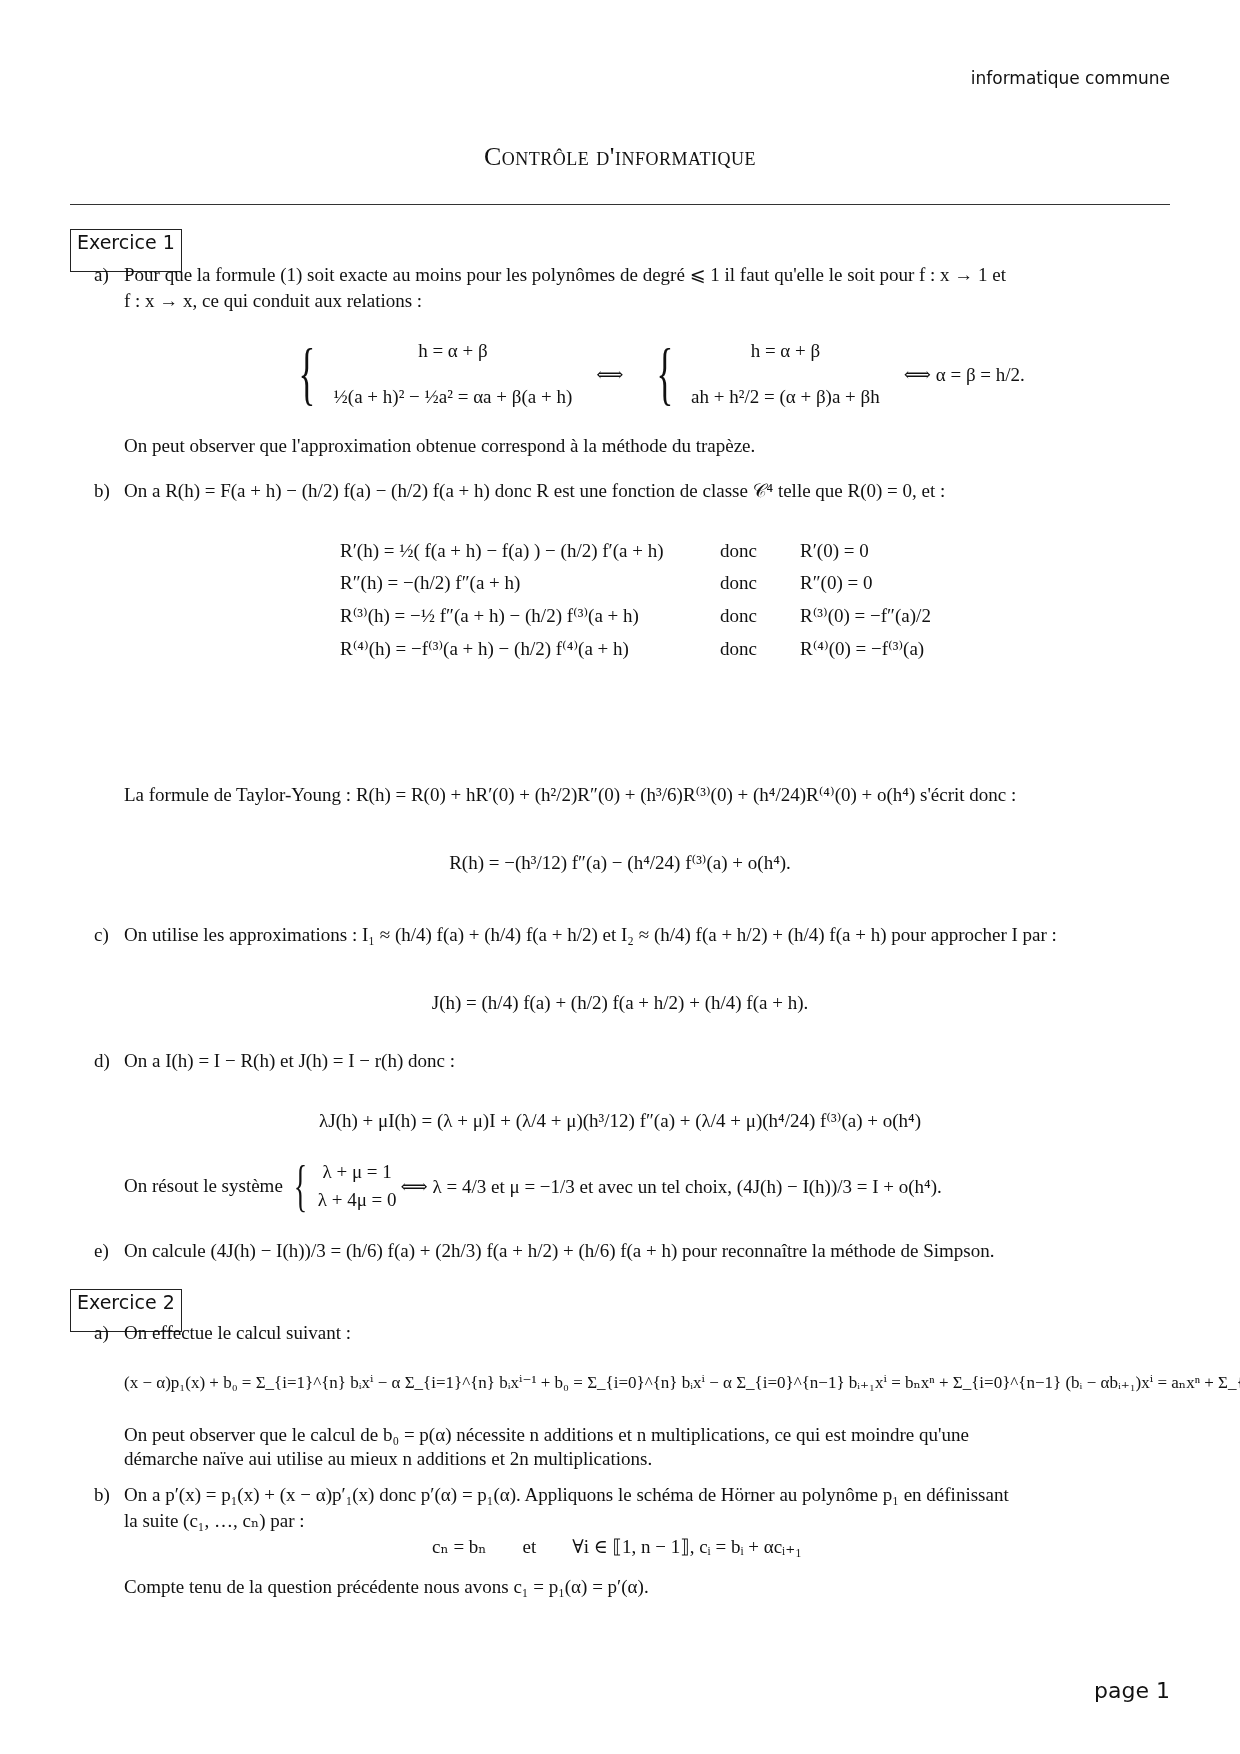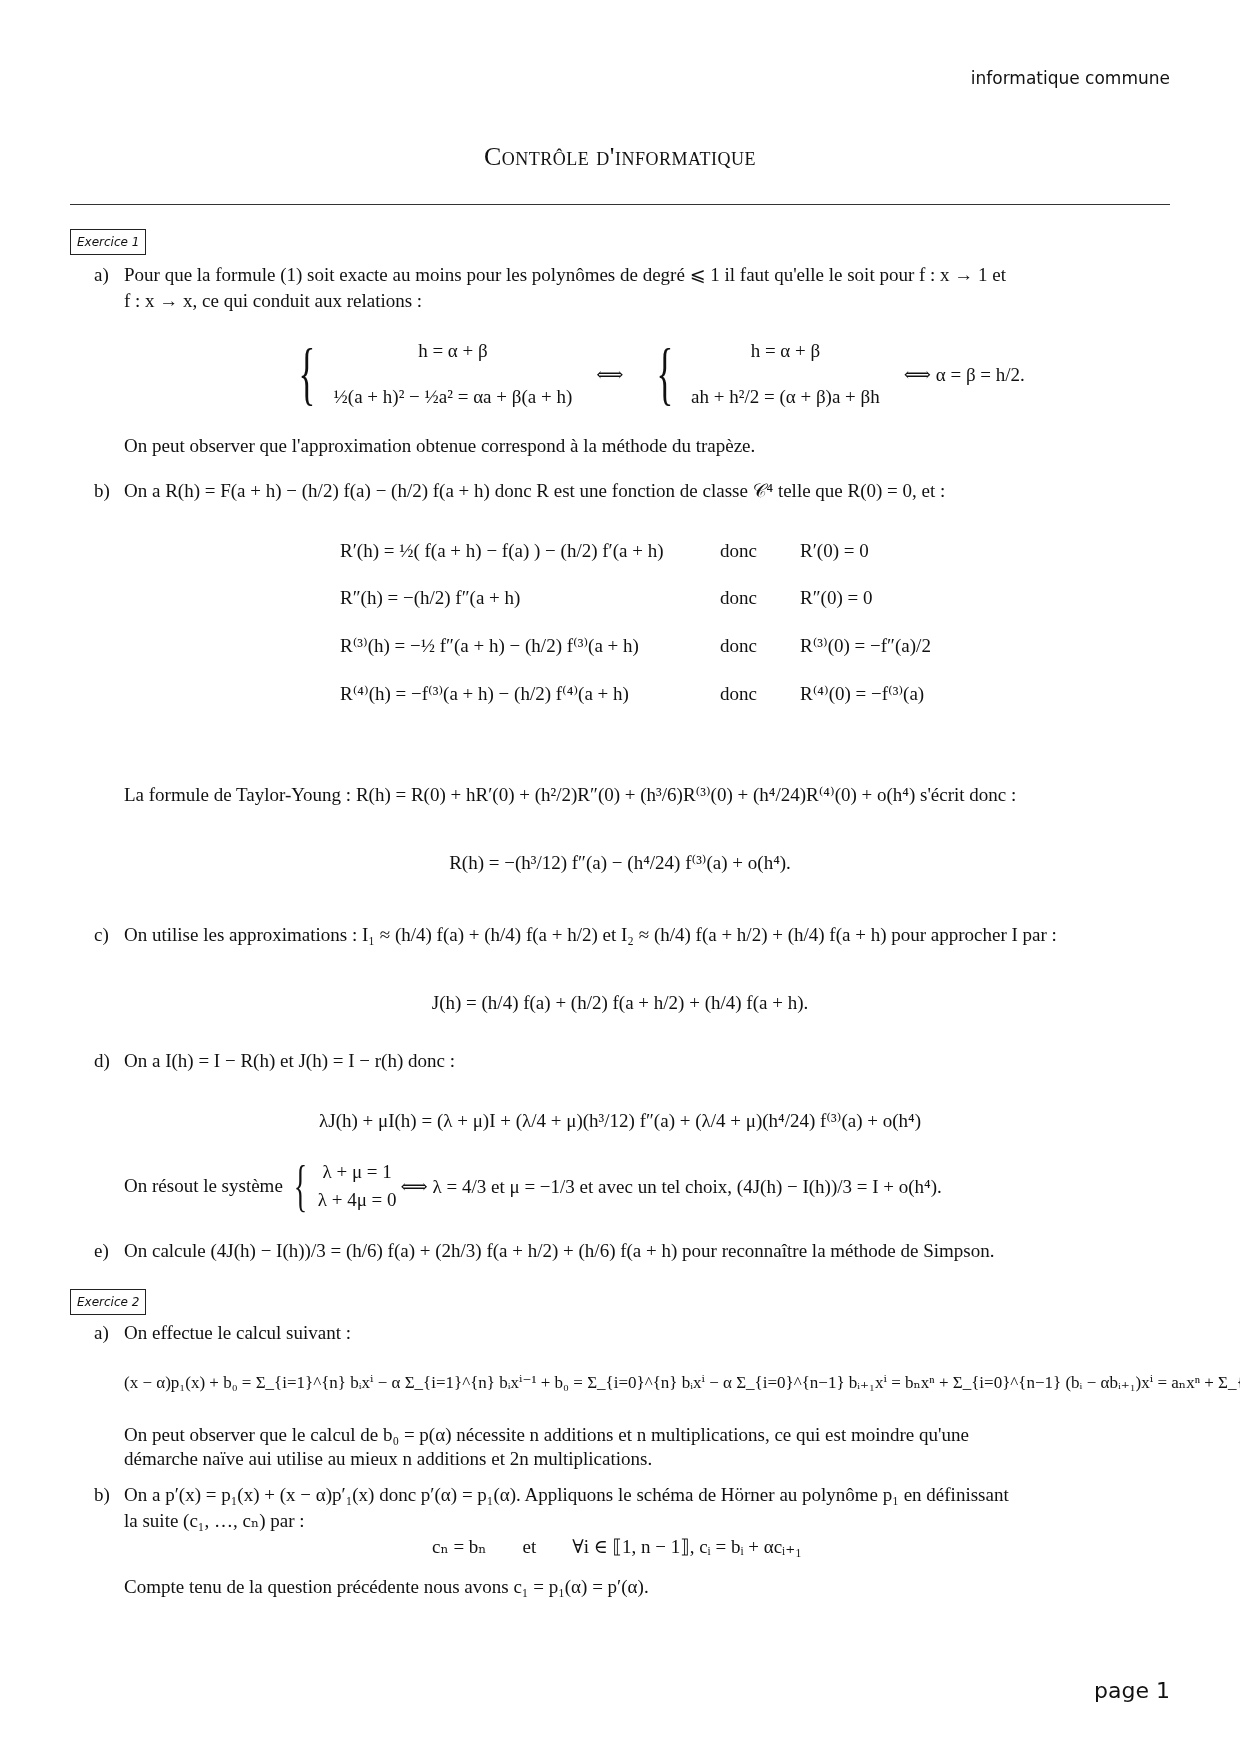--- a/index.html
+++ b/index.html
@@ -6,29 +6,29 @@
   body {
     width: 1240px; height: 1754px; position: relative; overflow: hidden;
     font-family: "Liberation Serif", "DejaVu Serif", serif;
     color: #111; font-size: 19px;
   }
   .abs { position: absolute; }
   .sans { font-family: "DejaVu Sans", "Liberation Sans", sans-serif; }
   .header-right { right: 70px; top: 68px; font-size: 17px; }
   .title { left: 0; right: 0; top: 142px; text-align: center; font-size: 26px; font-variant: small-caps; letter-spacing: 0.5px; }
   .rule { left: 70px; right: 70px; top: 204px; border-top: 1.5px solid #333; }
-  .exbox { border: 1.5px solid #222; padding: 1px 6px 1px 6px; font-size: 12px; line-height: 22px; font-style: italic; }
+  .exbox { border: 1.5px solid #222; padding: 1px 6px 18px 6px; font-size: 19px; line-height: 22px; }
   .line { white-space: nowrap; line-height: 26px; }
   .center { left: 0; right: 0; text-align: center; }
   .brace { font-size: 70px; line-height: 1; vertical-align: middle; transform: scaleX(0.5); display: inline-block; font-weight: 100; }
   .sys { display: inline-flex; flex-direction: column; vertical-align: middle; }
   .sys > span { line-height: 46px; text-align: center; }
   .label { display: inline-block; width: 30px; }
   .footer { right: 70px; top: 1678px; font-size: 22px; }
-  .grid4 { display: grid; grid-template-columns: 380px 80px 200px; row-gap: 25px; align-items: center; }
+  .grid4 { display: grid; grid-template-columns: 380px 80px 200px; row-gap: 10px; align-items: center; }
   .grid4 > div { white-space: nowrap; }
 </style>
 </head>
 <body>
 
 <div class="abs header-right sans">informatique commune</div>
 <div class="abs title">Contrôle d'informatique</div>
 <div class="abs rule"></div>
 
 <div class="abs sans exbox" style="left:70px; top:229px;">Exercice 1</div>

